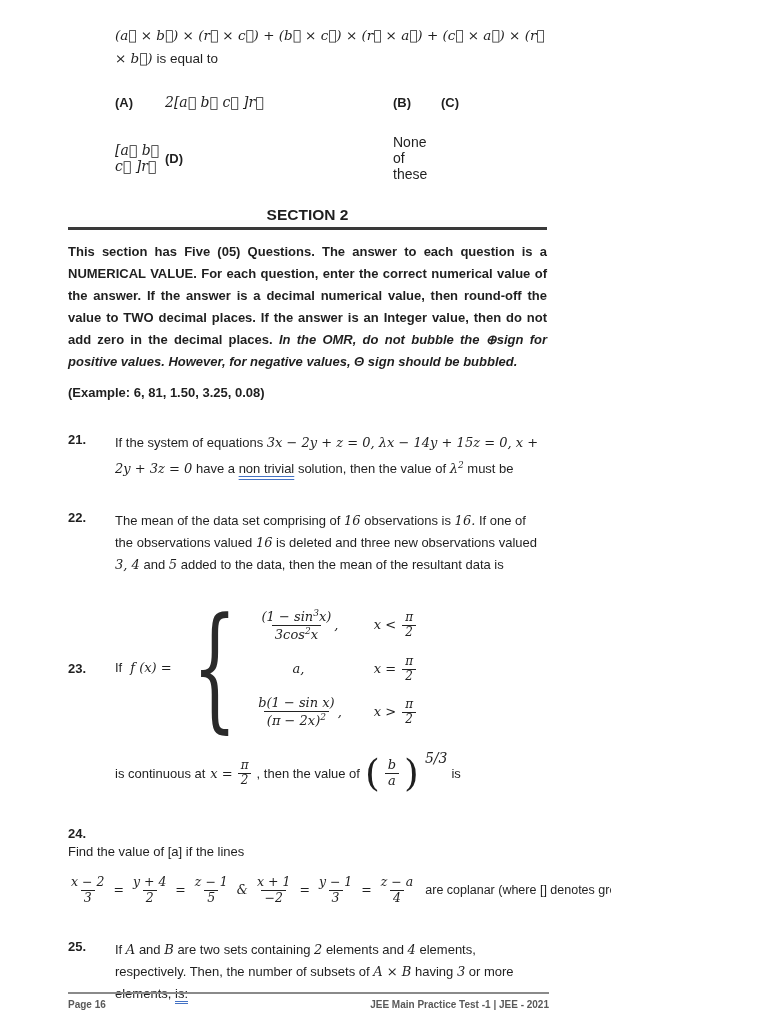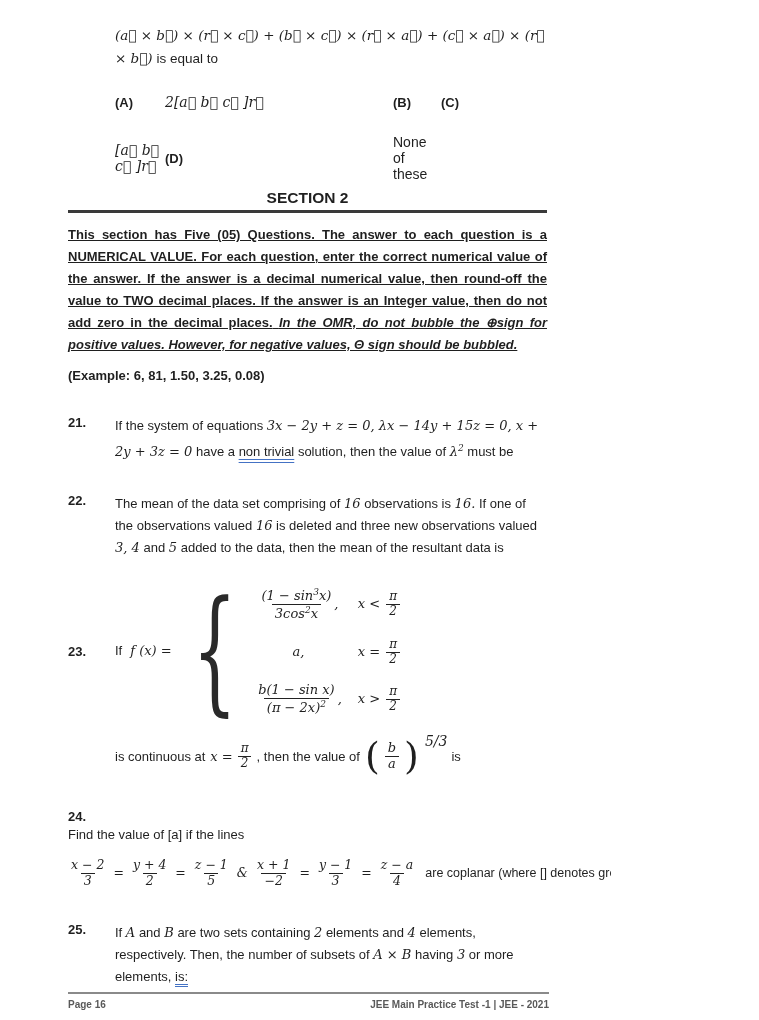--- a/index.html
+++ b/index.html
@@ -16,45 +16,45 @@
   .stem { margin-left:47px; font-size:13.5px; line-height:22px; }
   .options {
     margin-left:47px; margin-top:24px;
     display:grid; grid-template-columns:50px 228px 48px auto;
     row-gap:24px; align-items:center;
   }
   .opt-label { font-weight:bold; }
   .opt-value { font-size:14px; }
 
   
-  .section-title { text-align:center; font-weight:bold; font-size:15.5px; margin-top:7px; }
+  .section-title { text-align:center; font-weight:bold; font-size:15.5px; margin-top:24px; }
   .double-rule { margin-top:3px; height:3px; border-top:2.5px solid #3a3a3a; border-bottom:1.5px solid #3a3a3a; }
 
-  .instructions { margin:11px 0 0 0; font-weight:bold; text-align:justify; line-height:22px;text-decoration:underline; }
+  .instructions { margin:11px 0 0 0; font-weight:bold; text-align:justify; line-height:22px; }
   .instructions .ital { font-style:italic; }
   .example { margin:12px 0 0 0; font-weight:bold; }
 
   
   .question { display:flex; align-items:flex-start; margin-top:30px; }
   .question.mid { align-items:center; }
   .qnum { width:47px; font-weight:bold; flex-shrink:0; }
   .qbody { flex:1; line-height:22px; }
 
   .gram { text-decoration:underline double #4472C4; text-underline-offset:3px; }
 
   .frac { display:inline-flex; flex-direction:column; align-items:center; vertical-align:middle; line-height:1.15; text-align:center; }
   .frac .num, .frac .den { display:block; padding:0 3px; }
   .frac .den { border-top:1px solid #222; }
   .pifrac { font-size:12px; }
 
   
   .piecewise { display:flex; align-items:center; gap:8px; }
   .brace { font-family:"DejaVu Serif", serif; font-size:128px; line-height:140px; font-weight:200;
            transform:scale(0.55,1.05); transform-origin:center; margin:0 -8px 0 -6px; color:#2a2a2a; }
-  .cases { display:grid; grid-template-columns:max-content max-content; column-gap:32px; row-gap:12px; align-items:center;gap:16px; }
+  .cases { display:grid; grid-template-columns:max-content max-content; column-gap:32px; row-gap:12px; align-items:center; }
   .case-expr { justify-self:center; }
   .case-cond { justify-self:start; display:inline-flex; align-items:center; gap:6px; }
 
   .q23cont { margin:16px 0 0 47px; display:flex; align-items:center; gap:5px; white-space:nowrap; }
   .bigparen { font-family:"DejaVu Serif", serif; font-size:38px; line-height:1; font-weight:400; }
   .pow { font-size:14px; position:relative; top:-15px; left:1px; }
 
   
   .eqline { display:flex; align-items:center; gap:6px; margin-top:12px; white-space:nowrap; font-size:12.5px; }
   .eqline .tail { font-family:"Liberation Sans", sans-serif; font-style:normal; font-size:12.5px; margin-left:3px; }

